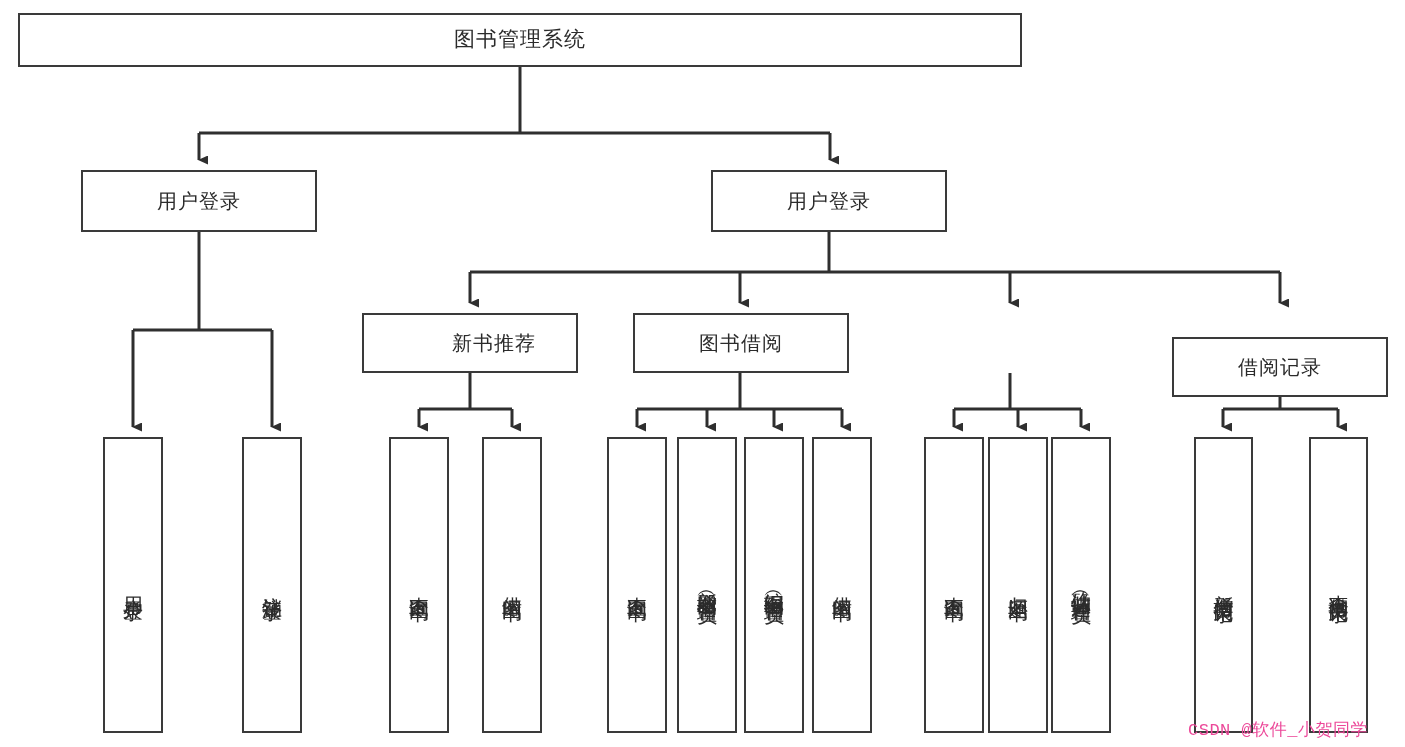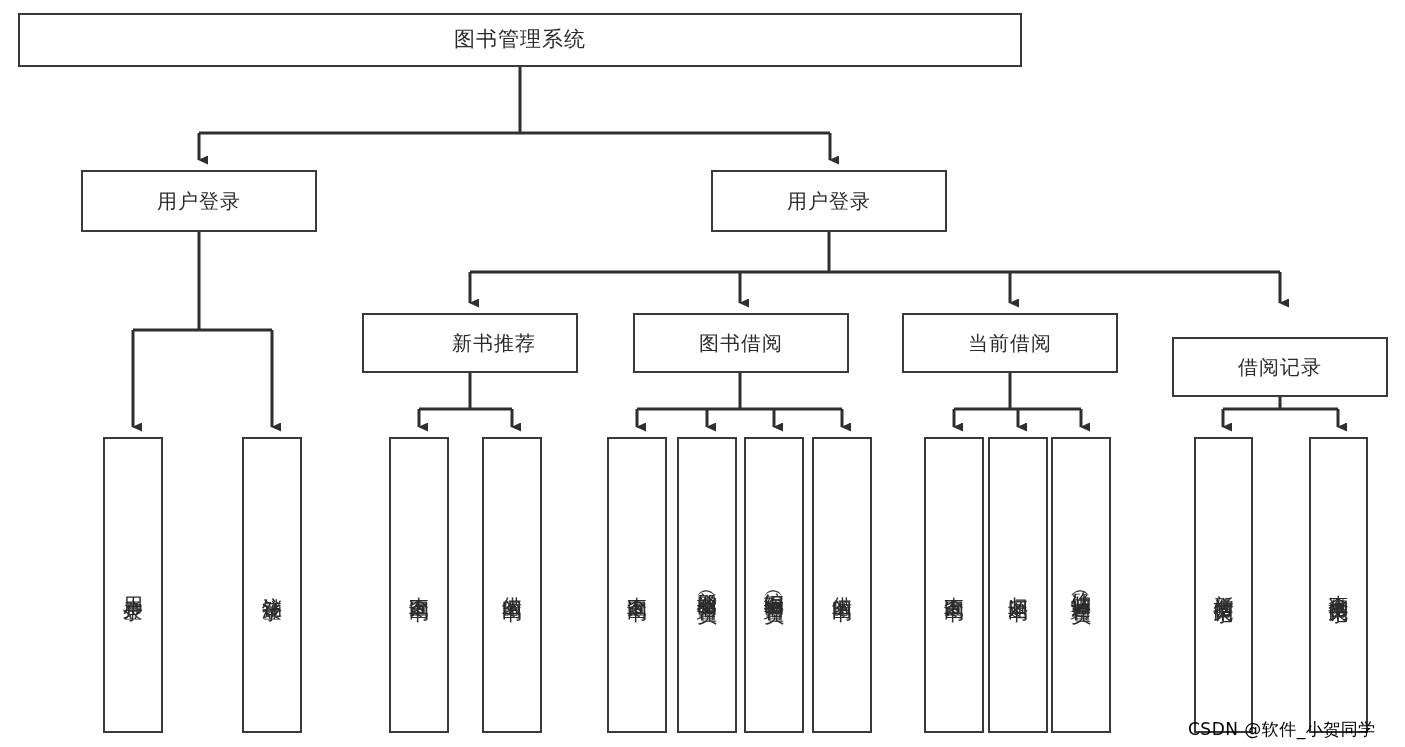--- a/index.html
+++ b/index.html
@@ -11,22 +11,22 @@
         border:2px solid #3a3a3a;display:flex;align-items:center;
         justify-content:center;color:#2b2b2b;}
   .node.h{font-size:20px;letter-spacing:1px;line-height:1.1;}
   .node.root{font-size:21px;}
   .node.v{writing-mode:vertical-rl;text-orientation:upright;
           font-size:20px;line-height:1.25;letter-spacing:2px;
           padding:6px 0;white-space:normal;}
   .node.v .lbl{writing-mode:vertical-rl;text-orientation:upright;
                display:block;text-align:center;}
   .watermark{position:absolute;left:1188px;top:718px;font-size:17px;
-             color:#000000;letter-spacing:0.5px;white-space:nowrap;
-             pointer-events:none;}
+             color:#ec4899;letter-spacing:0.5px;white-space:nowrap;
+             pointer-events:none;font-family:Liberation Mono, monospace;}
 </style>
 </head>
 <body>
 
 <div id="stage">
 
   <svg id="wires" viewBox="0 0 1405 747" xmlns="http://www.w3.org/2000/svg">
     <defs>
       <marker id="arw" markerWidth="9" markerHeight="10" refX="4.5" refY="9" orient="auto" markerUnits="userSpaceOnUse">
         <path d="M0,0 L9,0 L4.5,10 Z" fill="#2f2f2f"></path>
@@ -86,23 +86,20 @@
   <div class="node h" style="left:711px;top:170px;width:236px;height:62px;">
     <span class="lbl">用户登录</span>
   </div>
 
   <div class="node h" style="left:362px;top:313px;width:216px;height:60px;padding-left:48px;">
     <span class="lbl">新书推荐</span>
   </div>
   <div class="node h" style="left:633px;top:313px;width:216px;height:60px;">
     <span class="lbl">图书借阅</span>
   </div>
-  <div class="node h" style="left:902px;top:313px;width:216px;height:60px;">
-    <span class="lbl">当前借阅</span>
-  </div>
   <div class="node h" style="left:1172px;top:313px;width:216px;height:60px;margin-top:24px;">
     <span class="lbl">借阅记录</span>
   </div>
 
   <div class="node v" style="left:103px;top:437px;width:60px;height:296px;">
     <span class="lbl">用户登录</span>
   </div>
   <div class="node v" style="left:242px;top:437px;width:60px;height:296px;">
     <span class="lbl">注销登录</span>
   </div>

